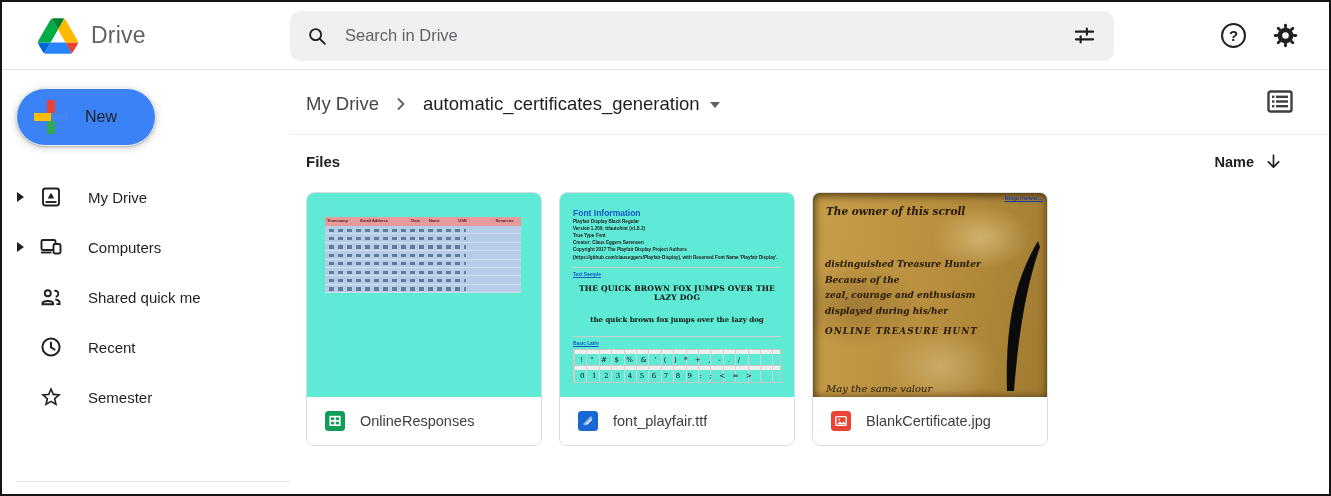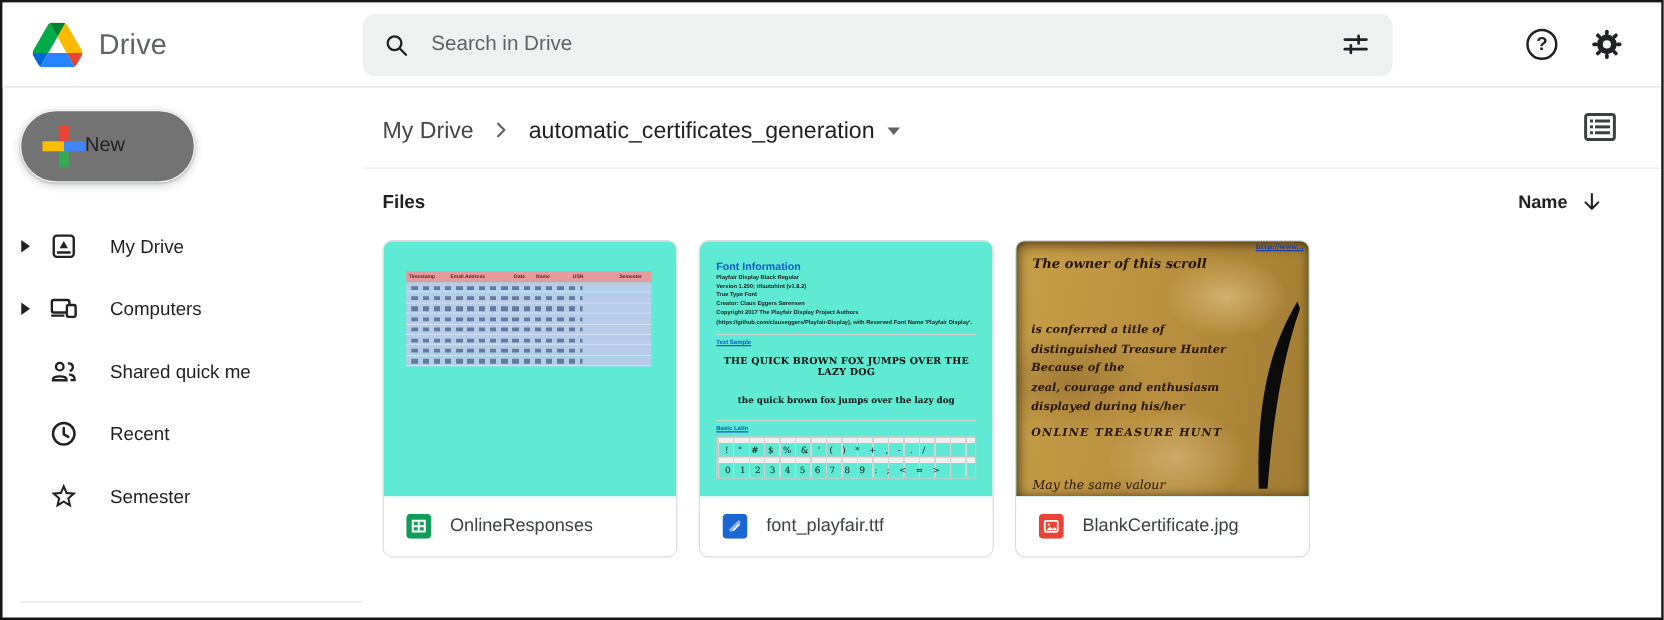--- a/index.html
+++ b/index.html
@@ -1,35 +1,35 @@
 <!DOCTYPE html>
 <html><head>
 <meta charset="utf-8">
 <style>
   * { margin:0; padding:0; box-sizing:border-box; }
   body { background:#888; font-family:"Liberation Sans", sans-serif; }
   .frame { width:1331px; height:496px; background:#fff; border:2px solid #161616; position:relative; display:flex; flex-direction:column; overflow:hidden; }
 
   
   .topbar { height:68px; flex:none; display:flex; align-items:center; border-bottom:1px solid #e4e4e4; background:#fff; }
-  .logo-wrap { width:288px; flex:none; display:flex; align-items:center; padding-left:24px; gap:13px; }
+  .logo-wrap { width:288px; flex:none; display:flex; align-items:center; padding-left:36px; gap:13px; }
   .drive-logo { width:40px; height:36px; }
   .app-name { font-size:23px; color:#5f6368; letter-spacing:.2px; }
   .searchbar { width:824px; height:50px; background:#eff1f1; border-radius:10px; display:flex; align-items:center; padding:0 18px 0 16px; gap:17px; cursor:text; }
   .search-text { flex:1; font-size:16.5px; color:#5f6368; }
   .icon-btn { background:none; border:none; cursor:pointer; display:flex; align-items:center; justify-content:center; padding:0; }
   .top-icons { margin-left:auto; margin-right:30px; display:flex; align-items:center; gap:26px; }
   .help-circle { width:25px; height:25px; border:2.2px solid #202124; border-radius:50%; display:flex; align-items:center; justify-content:center; font-size:15px; font-weight:bold; color:#202124; }
 
   
   .content { flex:1; display:flex; min-height:0; }
 
   
   .sidebar { width:288px; flex:none; padding-top:18px; position:relative; }
-  .new-btn { margin-left:14px; width:140px; height:58px; background:#737373; border:1px solid #f0f0f0; border-radius:29px; box-shadow:0 1px 2px rgba(60,64,67,.3), 0 2px 6px 2px rgba(60,64,67,.15); display:flex; align-items:center; padding-left:17px; cursor:pointer; }
+  .new-btn { margin-left:14px; width:140px; height:58px; background:#3b82f6; border:1px solid #f0f0f0; border-radius:29px; box-shadow:0 1px 2px rgba(60,64,67,.3), 0 2px 6px 2px rgba(60,64,67,.15); display:flex; align-items:center; gap:17px; padding-left:17px; cursor:pointer; }
   .plus-icon { position:relative; width:34px; height:34px; flex:none; }
   .plus-icon .v { position:absolute; left:13px; top:0; width:8px; height:34px; background:linear-gradient(180deg,#EA4335 0 50%, #34A853 50% 100%); }
   .plus-icon .h { position:absolute; top:13px; left:0; width:34px; height:8px; background:linear-gradient(90deg,#FBBC04 0 50%, #4285F4 50% 100%); }
   .new-label { font-size:16px; font-weight:500; color:#202124; }
   .side-list { margin-top:26px; }
   .side-item { height:50px; display:flex; align-items:center; padding-left:15px; cursor:pointer; }
   .caret-slot { width:22px; flex:none; display:flex; align-items:center; }
   .tri-right { width:0; height:0; border-top:5px solid transparent; border-bottom:5px solid transparent; border-left:7px solid #202124; }
   .side-icon { width:24px; height:24px; flex:none; }
   .side-label { margin-left:25px; font-size:15px; font-weight:500; color:#1f1f1f; }
@@ -329,21 +329,20 @@
             <span class="fname">font_playfair.ttf</span>
           </div>
         </div>
 
         <div class="card">
           <div class="thumb">
             <div class="cert">
               <div class="cert-url">http://www...</div>
               <div class="cert-title">The owner of this scroll</div>
               <div class="cert-body">
-                <div>is conferred a title of</div>
                 <div>distinguished Treasure Hunter</div>
                 <div>Because of the</div>
                 <div>zeal, courage and enthusiasm</div>
                 <div>displayed during his/her</div>
                 <div class="cert-event">ONLINE TREASURE HUNT</div>
               </div>
               <div class="cert-closing">May the same valour</div>
               <svg class="feather" width="44" height="152" viewBox="0 0 44 152">
                 <path d="M42 0 C22 34 9 74 11 150 L18 150 C23 86 32 40 44 6 Z" fill="#0b0b0b"></path>
               </svg>

